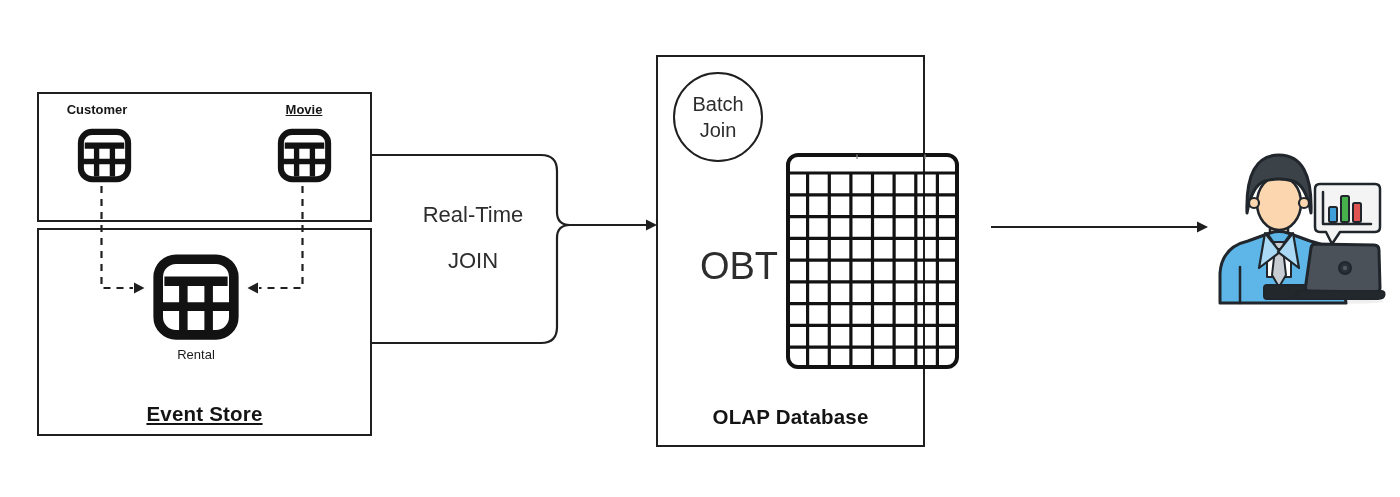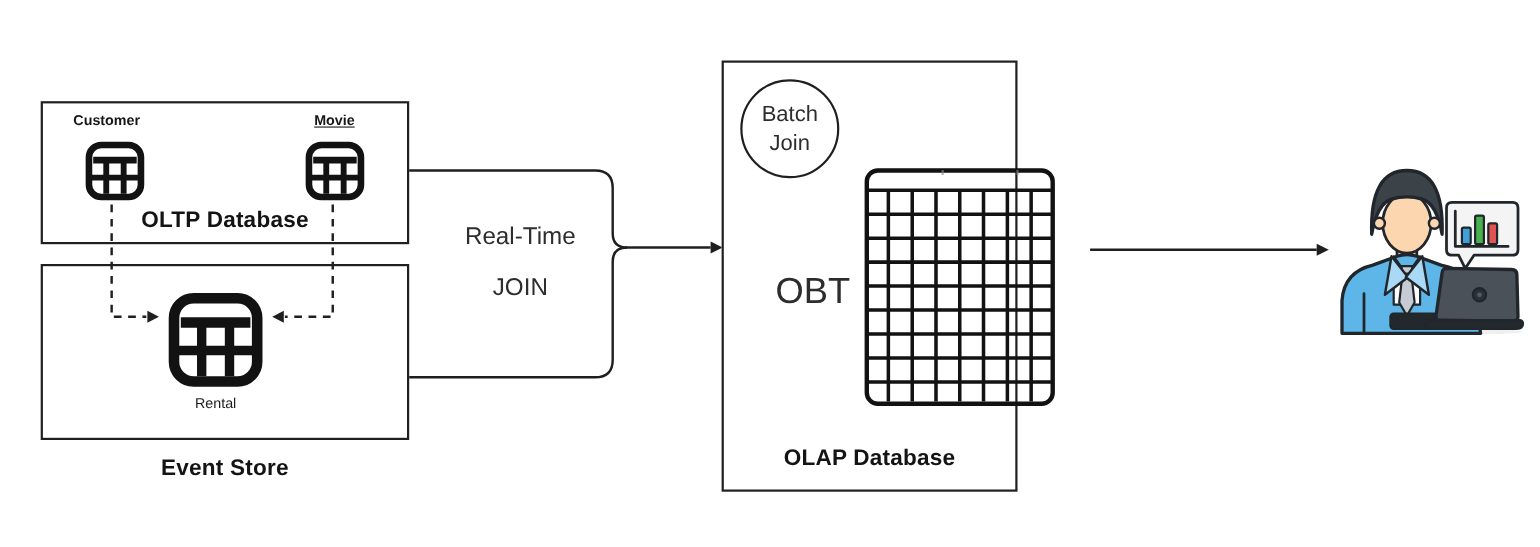--- a/index.html
+++ b/index.html
@@ -12,21 +12,21 @@
   html,body{margin:0;padding:0;}
   body{background:#fff;font-family:"Liberation Sans","DejaVu Sans",sans-serif;}
   .canvas{position:relative;width:1400px;height:497px;background:var(--bg);overflow:hidden;}
   .box{position:absolute;border:2px solid var(--line);background:#fff;box-sizing:border-box;}
   .box-title{position:absolute;left:0;right:0;text-align:center;font-weight:700;
              font-size:20.5px;color:#141414;letter-spacing:.2px;}
   .small-label{position:absolute;text-align:center;font-size:13px;font-weight:600;color:#161616;}
   .sub-label{position:absolute;text-align:center;font-size:13px;font-weight:500;color:#1b1b1b;}
   .join-label{position:absolute;left:391px;top:192px;width:164px;text-align:center;
               font-size:22px;line-height:46px;font-weight:400;color:var(--text);}
-  .obt-label{position:absolute;text-align:center;font-size:33px;font-weight:400;color:var(--text);}
+  .obt-label{position:absolute;text-align:center;font-size:38px;font-weight:400;color:var(--text);}
   .circle{position:absolute;border:2px solid var(--line);border-radius:50%;background:#fff;
           display:flex;flex-direction:column;align-items:center;justify-content:center;
           font-size:20px;line-height:26px;color:var(--text);box-sizing:border-box;}
   svg{position:absolute;overflow:visible;}
   .overlay{left:0;top:0;pointer-events:none;}
   .conn{stroke:var(--line);stroke-width:2.2;fill:none;}
   .conn.dashed{stroke-dasharray:7 6;}
   .head{fill:var(--line);stroke:none;}
   .tbl{stroke:var(--icon);fill:none;stroke-linecap:butt;}
   .grid-outer{fill:none;stroke:var(--icon);stroke-width:4;}
@@ -49,31 +49,30 @@
     <svg viewBox="0 0 64 64" style="left:38px;top:34px;width:55px;height:55px;">
       <rect class="tbl" x="4.5" y="4.5" width="55" height="55" rx="13" stroke-width="7"></rect>
       <path class="tbl" d="M9,20.5 H55" stroke-width="7"></path>
       <path class="tbl" d="M22.8,20.5 V56 M41.2,20.5 V56 M7,39 H57" stroke-width="6.2"></path>
     </svg>
     <svg viewBox="0 0 64 64" style="left:238px;top:34px;width:55px;height:55px;">
       <rect class="tbl" x="4.5" y="4.5" width="55" height="55" rx="13" stroke-width="7"></rect>
       <path class="tbl" d="M9,20.5 H55" stroke-width="7"></path>
       <path class="tbl" d="M22.8,20.5 V56 M41.2,20.5 V56 M7,39 H57" stroke-width="6.2"></path>
     </svg>
-    <div class="box-title" style="top:94px;">OLTP Database</div>
   </div>
 
-  <div class="box" style="left:37px;top:240px;width:335px;height:160px;">
+  <div class="box" style="left:37px;top:228px;width:335px;height:208px;">
     <svg viewBox="0 0 64 64" style="left:113px;top:23px;width:88px;height:88px;">
       <rect class="tbl" x="4.5" y="4.5" width="55" height="55" rx="13" stroke-width="7"></rect>
       <path class="tbl" d="M9,20.5 H55" stroke-width="7"></path>
       <path class="tbl" d="M22.8,20.5 V56 M41.2,20.5 V56 M7,39 H57" stroke-width="6.2"></path>
     </svg>
     <div class="sub-label" style="left:57px;top:117px;width:200px;">Rental</div>
-    <div class="box-title" style="top:172px;">Event Store</div>
+    <div class="box-title" style="top:172px;text-decoration:underline;">Event Store</div>
   </div>
 
   <svg class="overlay" width="1400" height="497" viewBox="0 0 1400 497">
 
     <path class="conn dashed" d="M101.5,186 V288 H133"></path>
     <polygon class="head" points="134,282.5 144.5,288 134,293.5"></polygon>
 
     <path class="conn dashed" d="M302.5,186 V288 H259"></path>
     <polygon class="head" points="258,282.5 247.5,288 258,293.5"></polygon>
 

